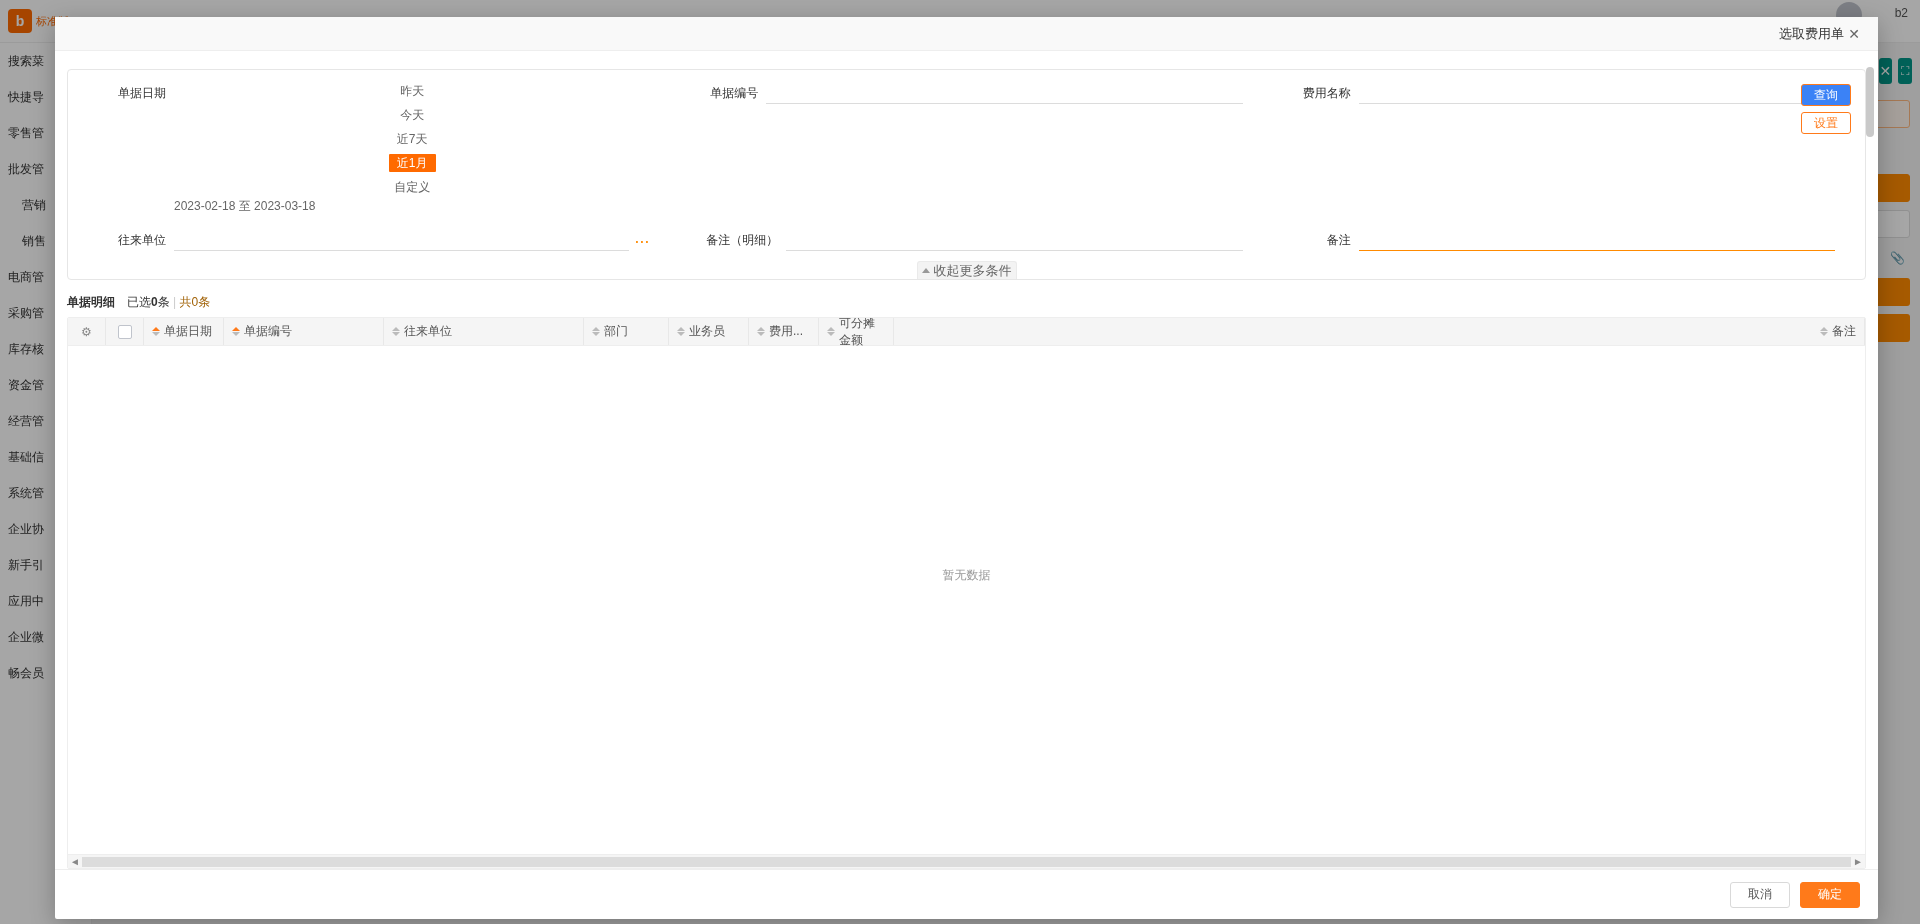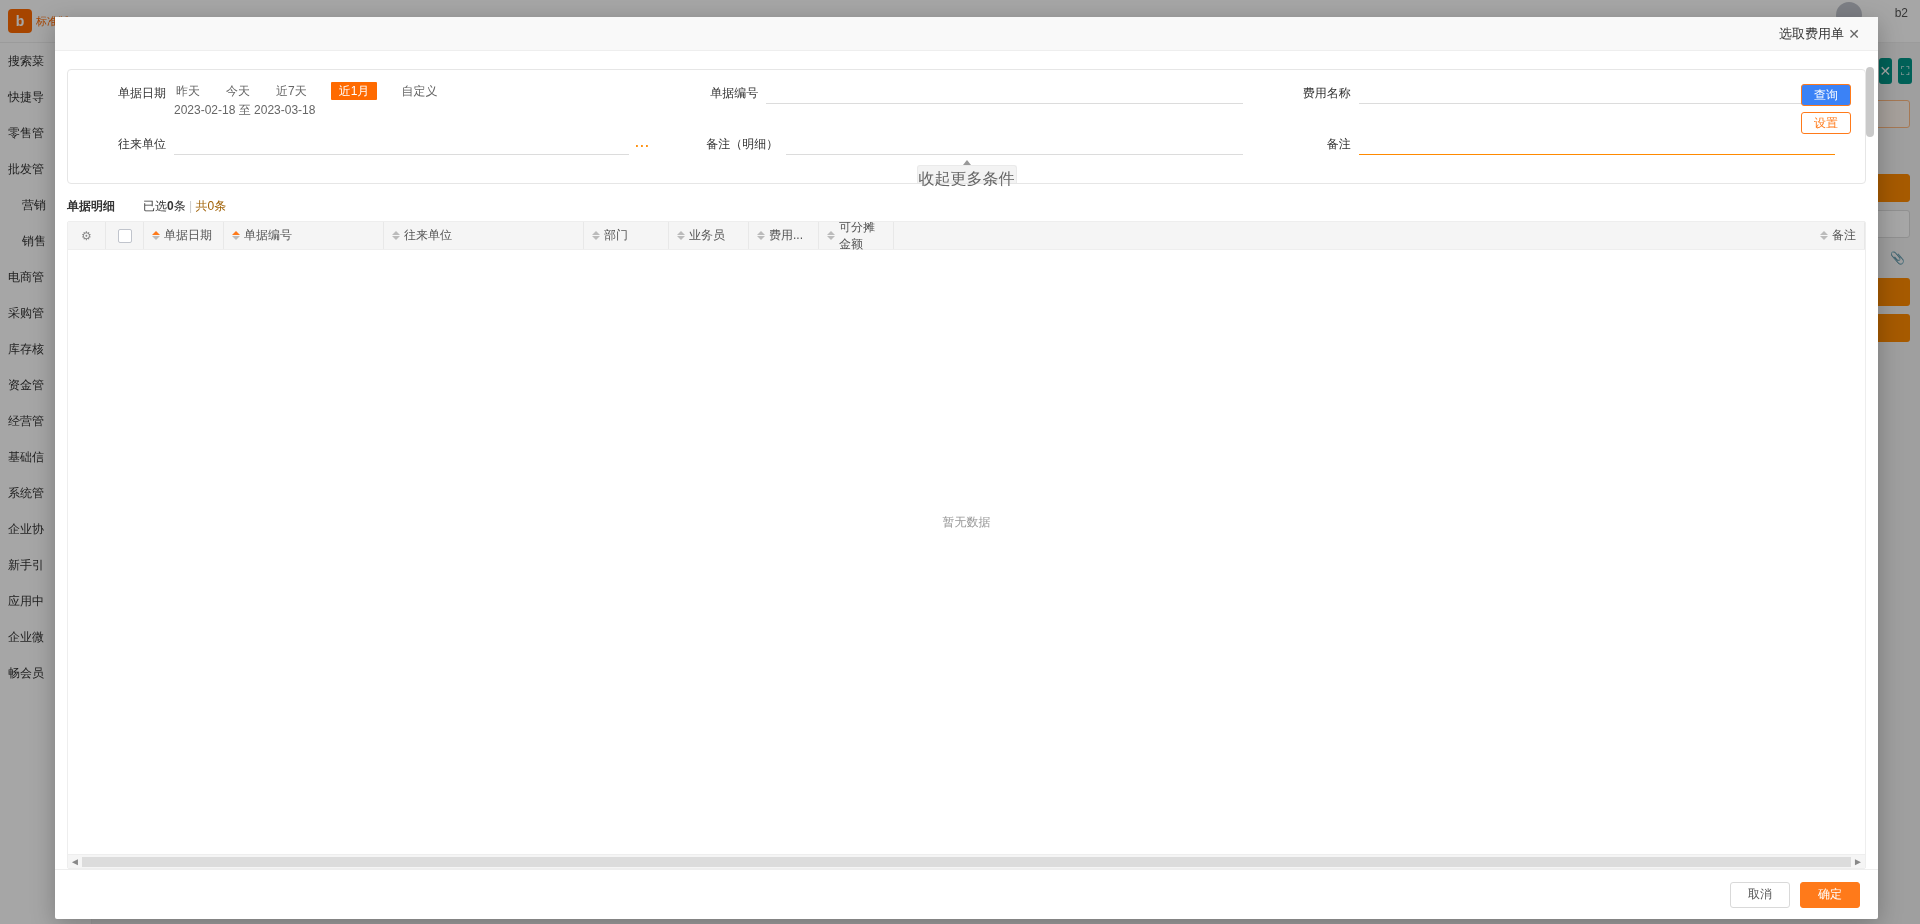--- a/index.html
+++ b/index.html
@@ -41,39 +41,39 @@
 .scroll-y { position:absolute; top:50px; right:4px; width:8px; height:calc(100% - 120px); }
 .scroll-y-thumb { position:absolute; top:0; width:8px; height:70px; background:#c9c9c9; border-radius:4px; }
 
 
 .card { margin:18px 2px 0 2px; border:1px solid #e6e6e6; border-radius:4px; padding:12px 30px 0 30px; position:relative; }
 .filters { display:grid; grid-template-columns:repeat(3,1fr); column-gap:40px; row-gap:14px; }
 .fld { display:flex; align-items:flex-start; }
 .fld-lbl { width:76px; flex:0 0 76px; text-align:right; padding-right:8px; color:#333; line-height:22px; font-size:12px; }
 .fld-lbl.w96 { width:96px; flex:0 0 96px; }
 .fld-body { flex:1 1 auto; min-width:0; }
-.dtabs { display:flex; align-items:center; gap:22px; flex-wrap:wrap; }
+.dtabs { display:flex; align-items:center; gap:6px; flex-wrap:wrap;flex-direction:column; }
 .dtab { color:#666; cursor:pointer; padding:0 2px; line-height:18px; }
 .dtab.active { background:#ff6a00; color:#fff; border-radius:1px; padding:0 8px; }
 .drange { color:#666; font-size:12px; margin-top:2px; }
 .input-line { border:none; border-bottom:1px solid #dcdcdc; width:100%; height:22px; outline:none; font-size:12px; background:transparent; }
 .input-line.accent { border-bottom-color:#ff8a00; }
 .with-more { display:flex; align-items:flex-end; gap:6px; }
 .more-dots { color:#ff8a00; font-weight:bold; cursor:pointer; padding-bottom:2px; letter-spacing:1px; }
 
 .actions { position:absolute; right:14px; top:14px; display:flex; flex-direction:column; gap:6px; }
 .btn { min-width:50px; height:22px; border-radius:3px; font-size:12px; display:inline-flex; align-items:center; justify-content:center; cursor:pointer; padding:0 10px; }
 .btn-primary { background:#3b82f6; color:#fff; border:1px solid #ff7a1a; }
 .btn-outline { background:#fff; color:#ff7a1a; border:1px solid #ff7a1a; }
 
-.collapse-bar { margin:10px auto 0; width:100px; height:18px; background:#f3f3f3; border:1px solid #eaeaea; border-bottom:none; border-radius:3px 3px 0 0; display:flex; align-items:center; justify-content:center; gap:4px; color:#666; font-size:16px; cursor:pointer;flex-direction:column; }
+.collapse-bar { margin:10px auto 0; width:100px; height:18px; background:#f3f3f3; border:1px solid #eaeaea; border-bottom:none; border-radius:3px 3px 0 0; display:flex; align-items:center; justify-content:center; gap:4px; color:#666; font-size:13px; cursor:pointer; }
 .chevup { width:0; height:0; border-left:4px solid transparent; border-right:4px solid transparent; border-bottom:5px solid #999; }
 
 
-.detail-hdr { display:flex; align-items:center; gap:28px; margin:14px 2px 6px 2px; }
+.detail-hdr { display:flex; align-items:center; gap:12px; margin:14px 2px 6px 2px; }
 .detail-title { font-size:12px; font-weight:bold; }
 .detail-sel { font-size:12px; }
 .detail-sel b { font-weight:bold; }
 .detail-tot { color:#a16207; }
 
 
 .tbl-wrap { flex:1 1 auto; margin:0 2px; border:1px solid #eee; border-radius:2px; display:flex; flex-direction:column; overflow:hidden; min-height:0; }
 .tbl-head { display:flex; background:#f5f5f5; border-bottom:1px solid #eee; height:28px; align-items:center; }
 .th { border-right:1px solid #e8e8e8; height:100%; display:flex; align-items:center; padding:0 8px; color:#555; font-size:12px; position:relative; }
 .th.cfg { width:38px; flex:0 0 38px; justify-content:center; color:#888; }

